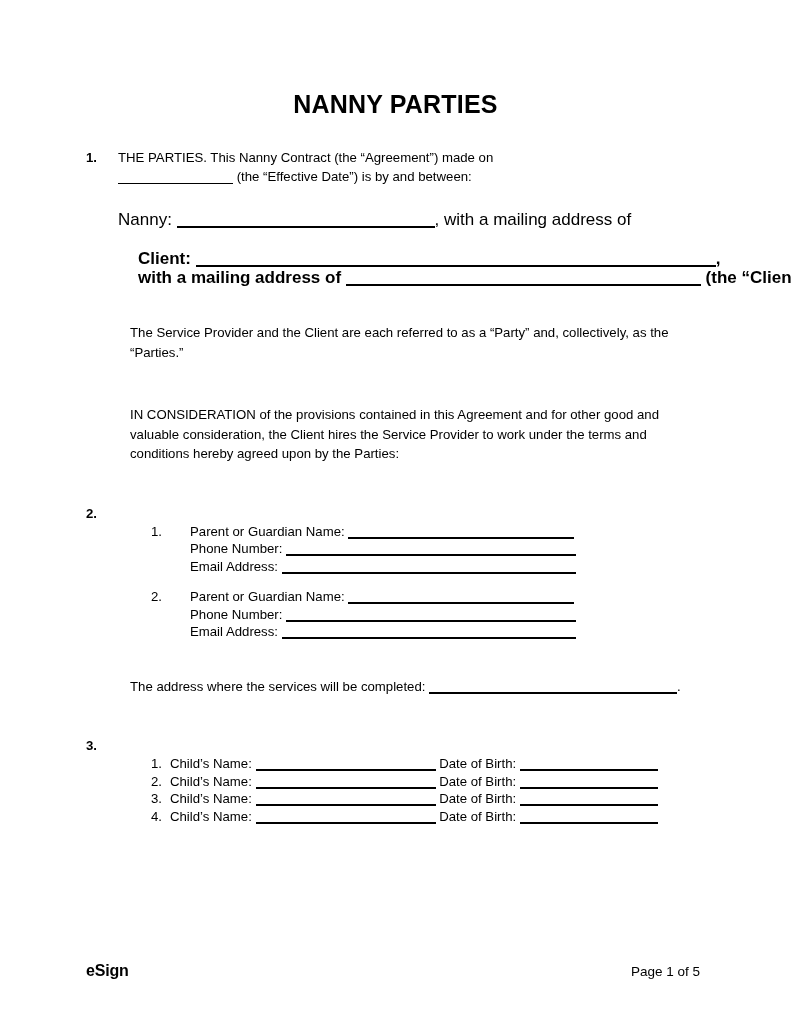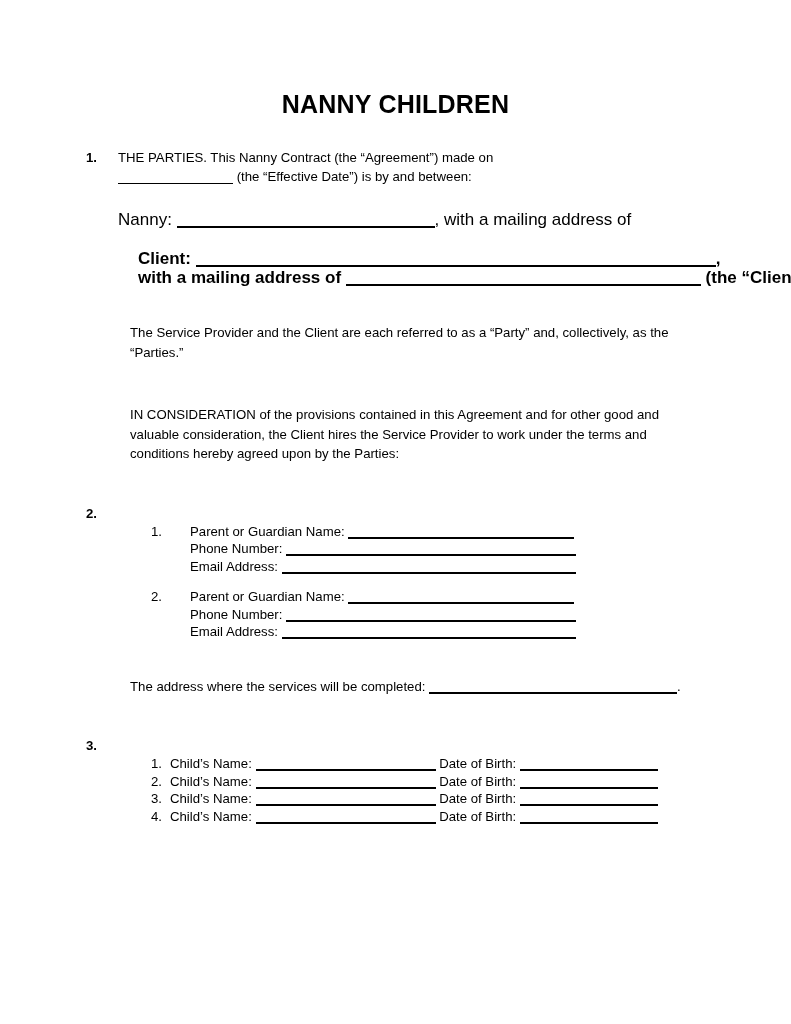--- a/index.html
+++ b/index.html
@@ -184,21 +184,21 @@
   }
   .footer-page {
     font-size: 13.5px;
   }
 </style>
 </head>
 <body>
 
 <div class="page">
 
-  <h1 class="doc-title">NANNY CHILDREN</h1>
+  <h1 class="doc-title">NANNY PARTIES</h1>
 
   <div class="content">
 
     <div class="section">
       <span class="section-num">1.</span>
       <div class="section-body">
         <span class="section-heading">THE PARTIES</span><span>. This Nanny Contract (the “Agreement”) made on</span><br>
         <span class="blank" style="width:115px"></span>
         <span>(the “Effective Date”) is by and between:</span>
       </div>
@@ -320,14 +320,18 @@
         <span class="child-num">4.</span>
         <span>Child’s Name:</span>
         <span class="blank blank-thick" style="width:180px"></span>
         <span>Date of Birth:</span>
         <span class="blank blank-thick" style="width:138px"></span>
       </div>
     </div>
 
   </div>
 
+  <div class="footer">
+    <span class="footer-brand">eSign</span>
+    <span class="footer-page">Page 1 of 5</span>
+  </div>
 
 </div>
 
 </body></html>

